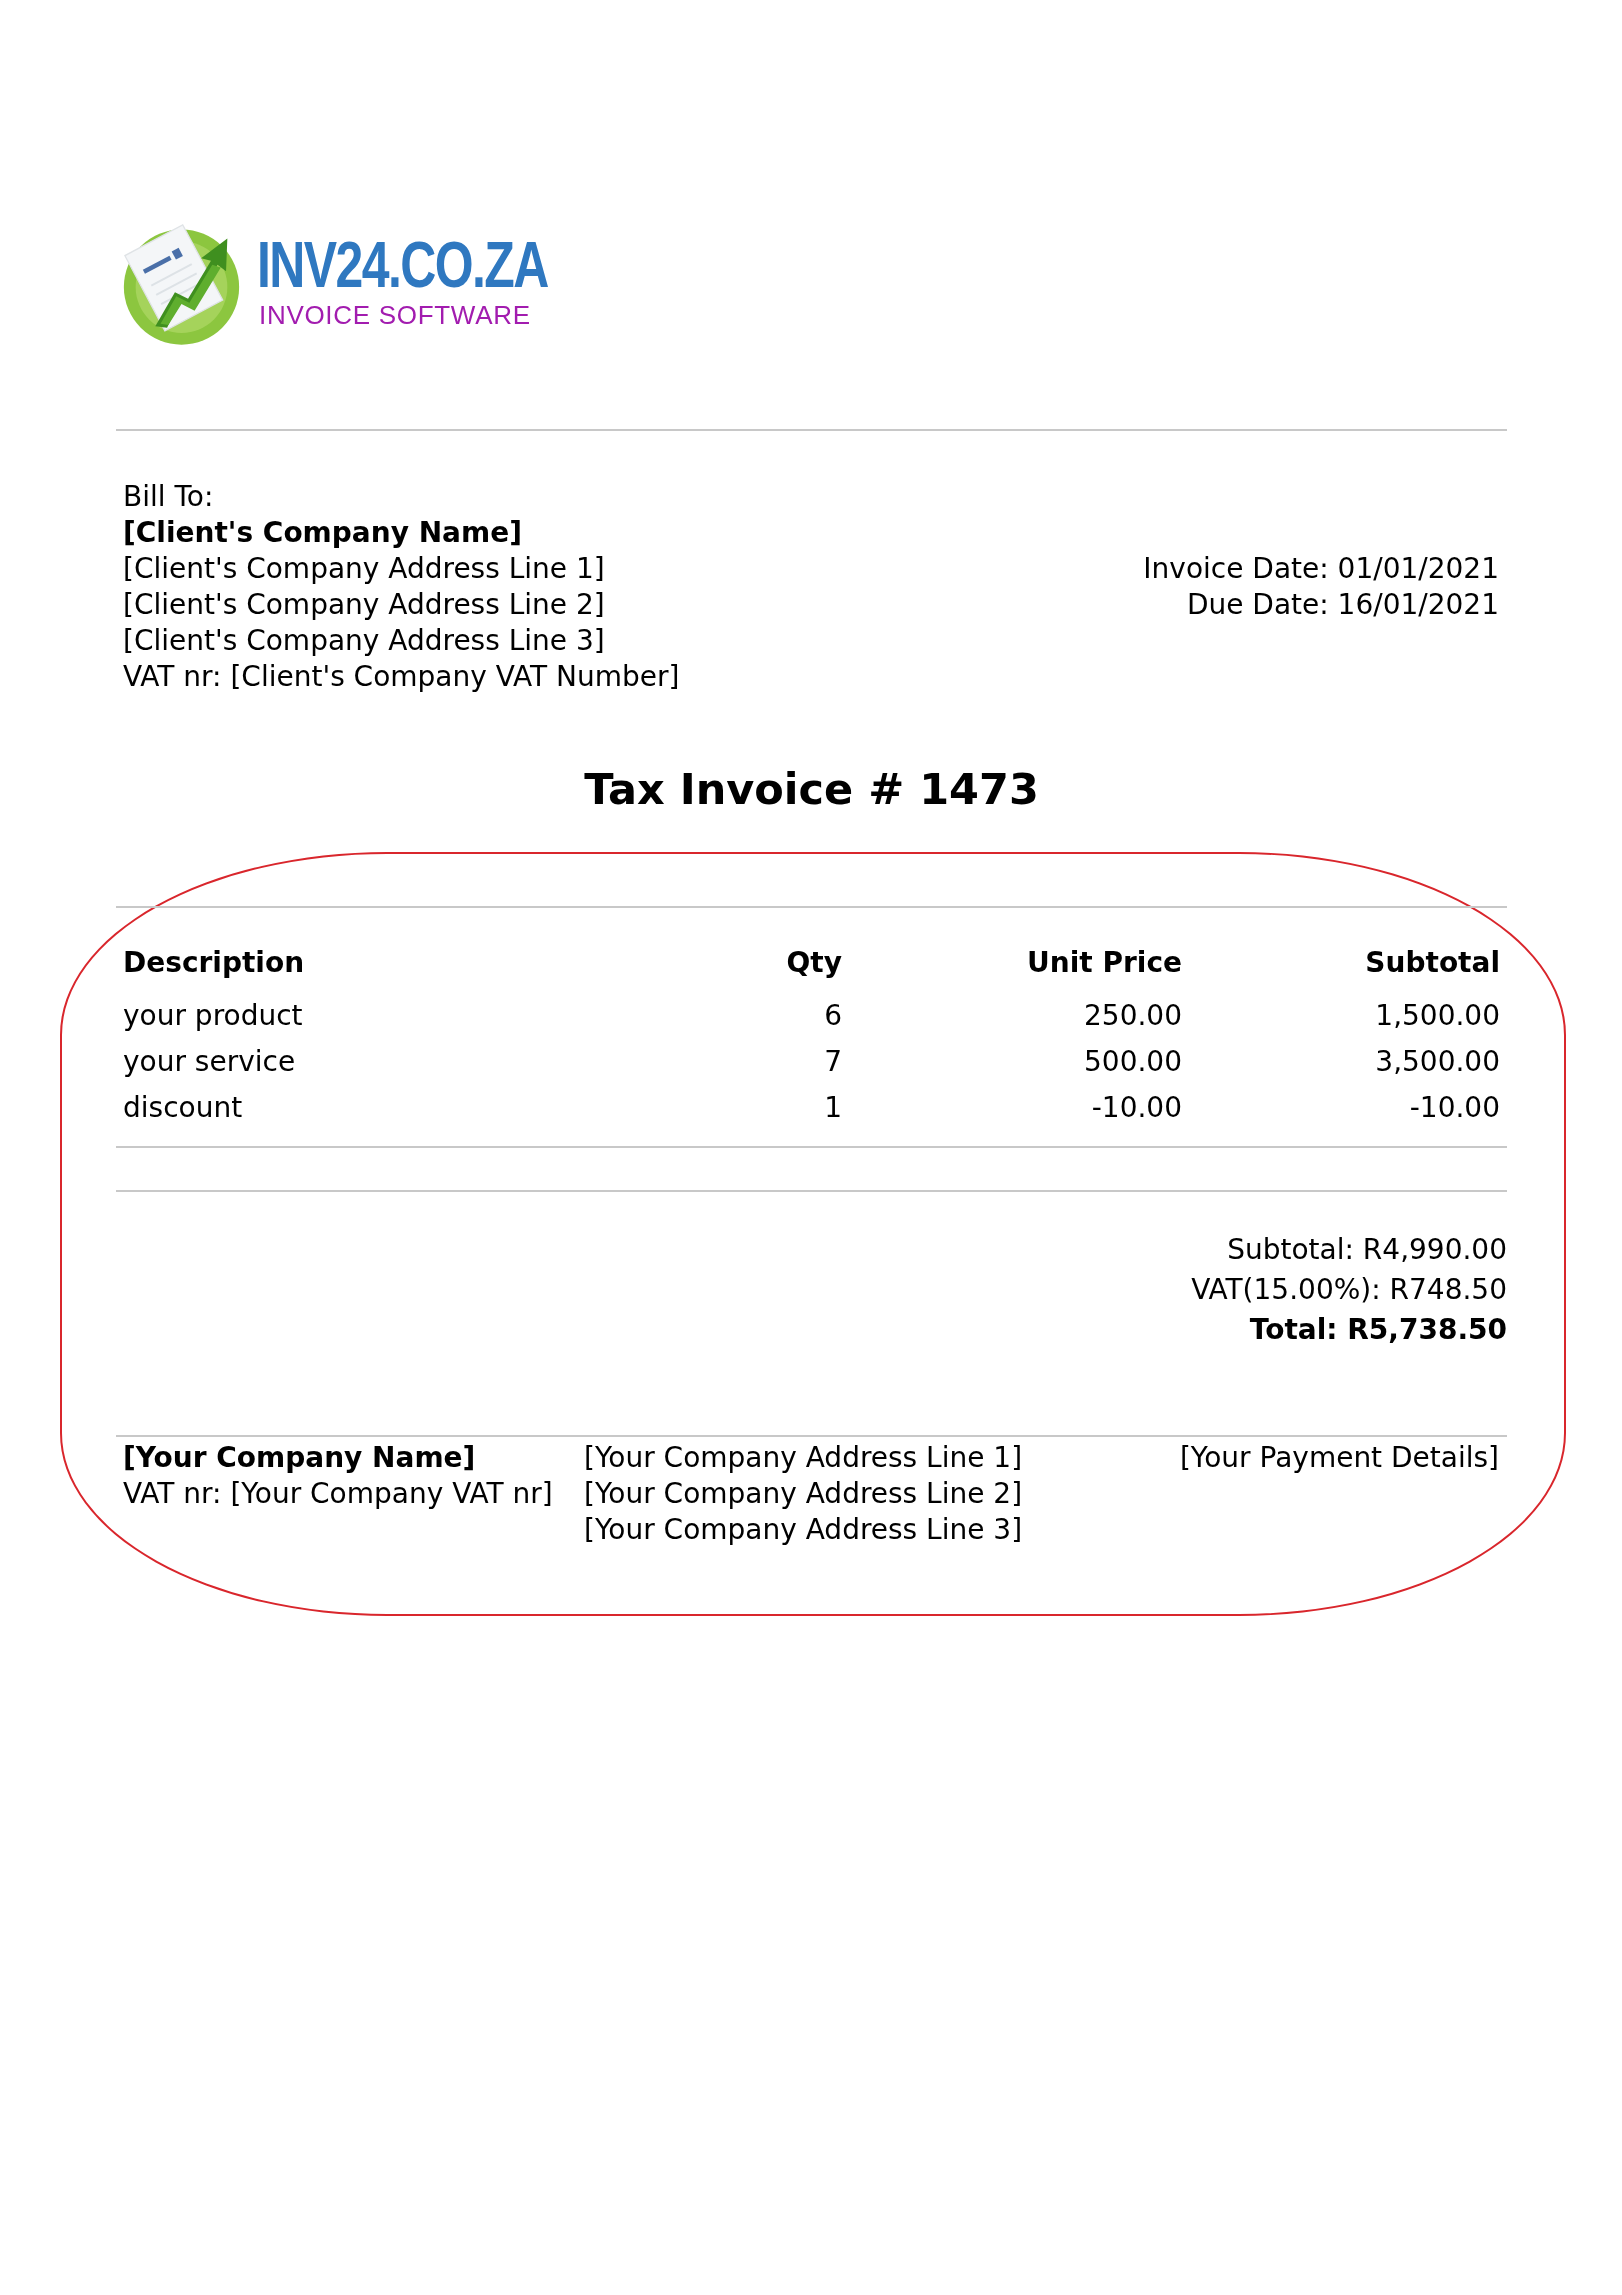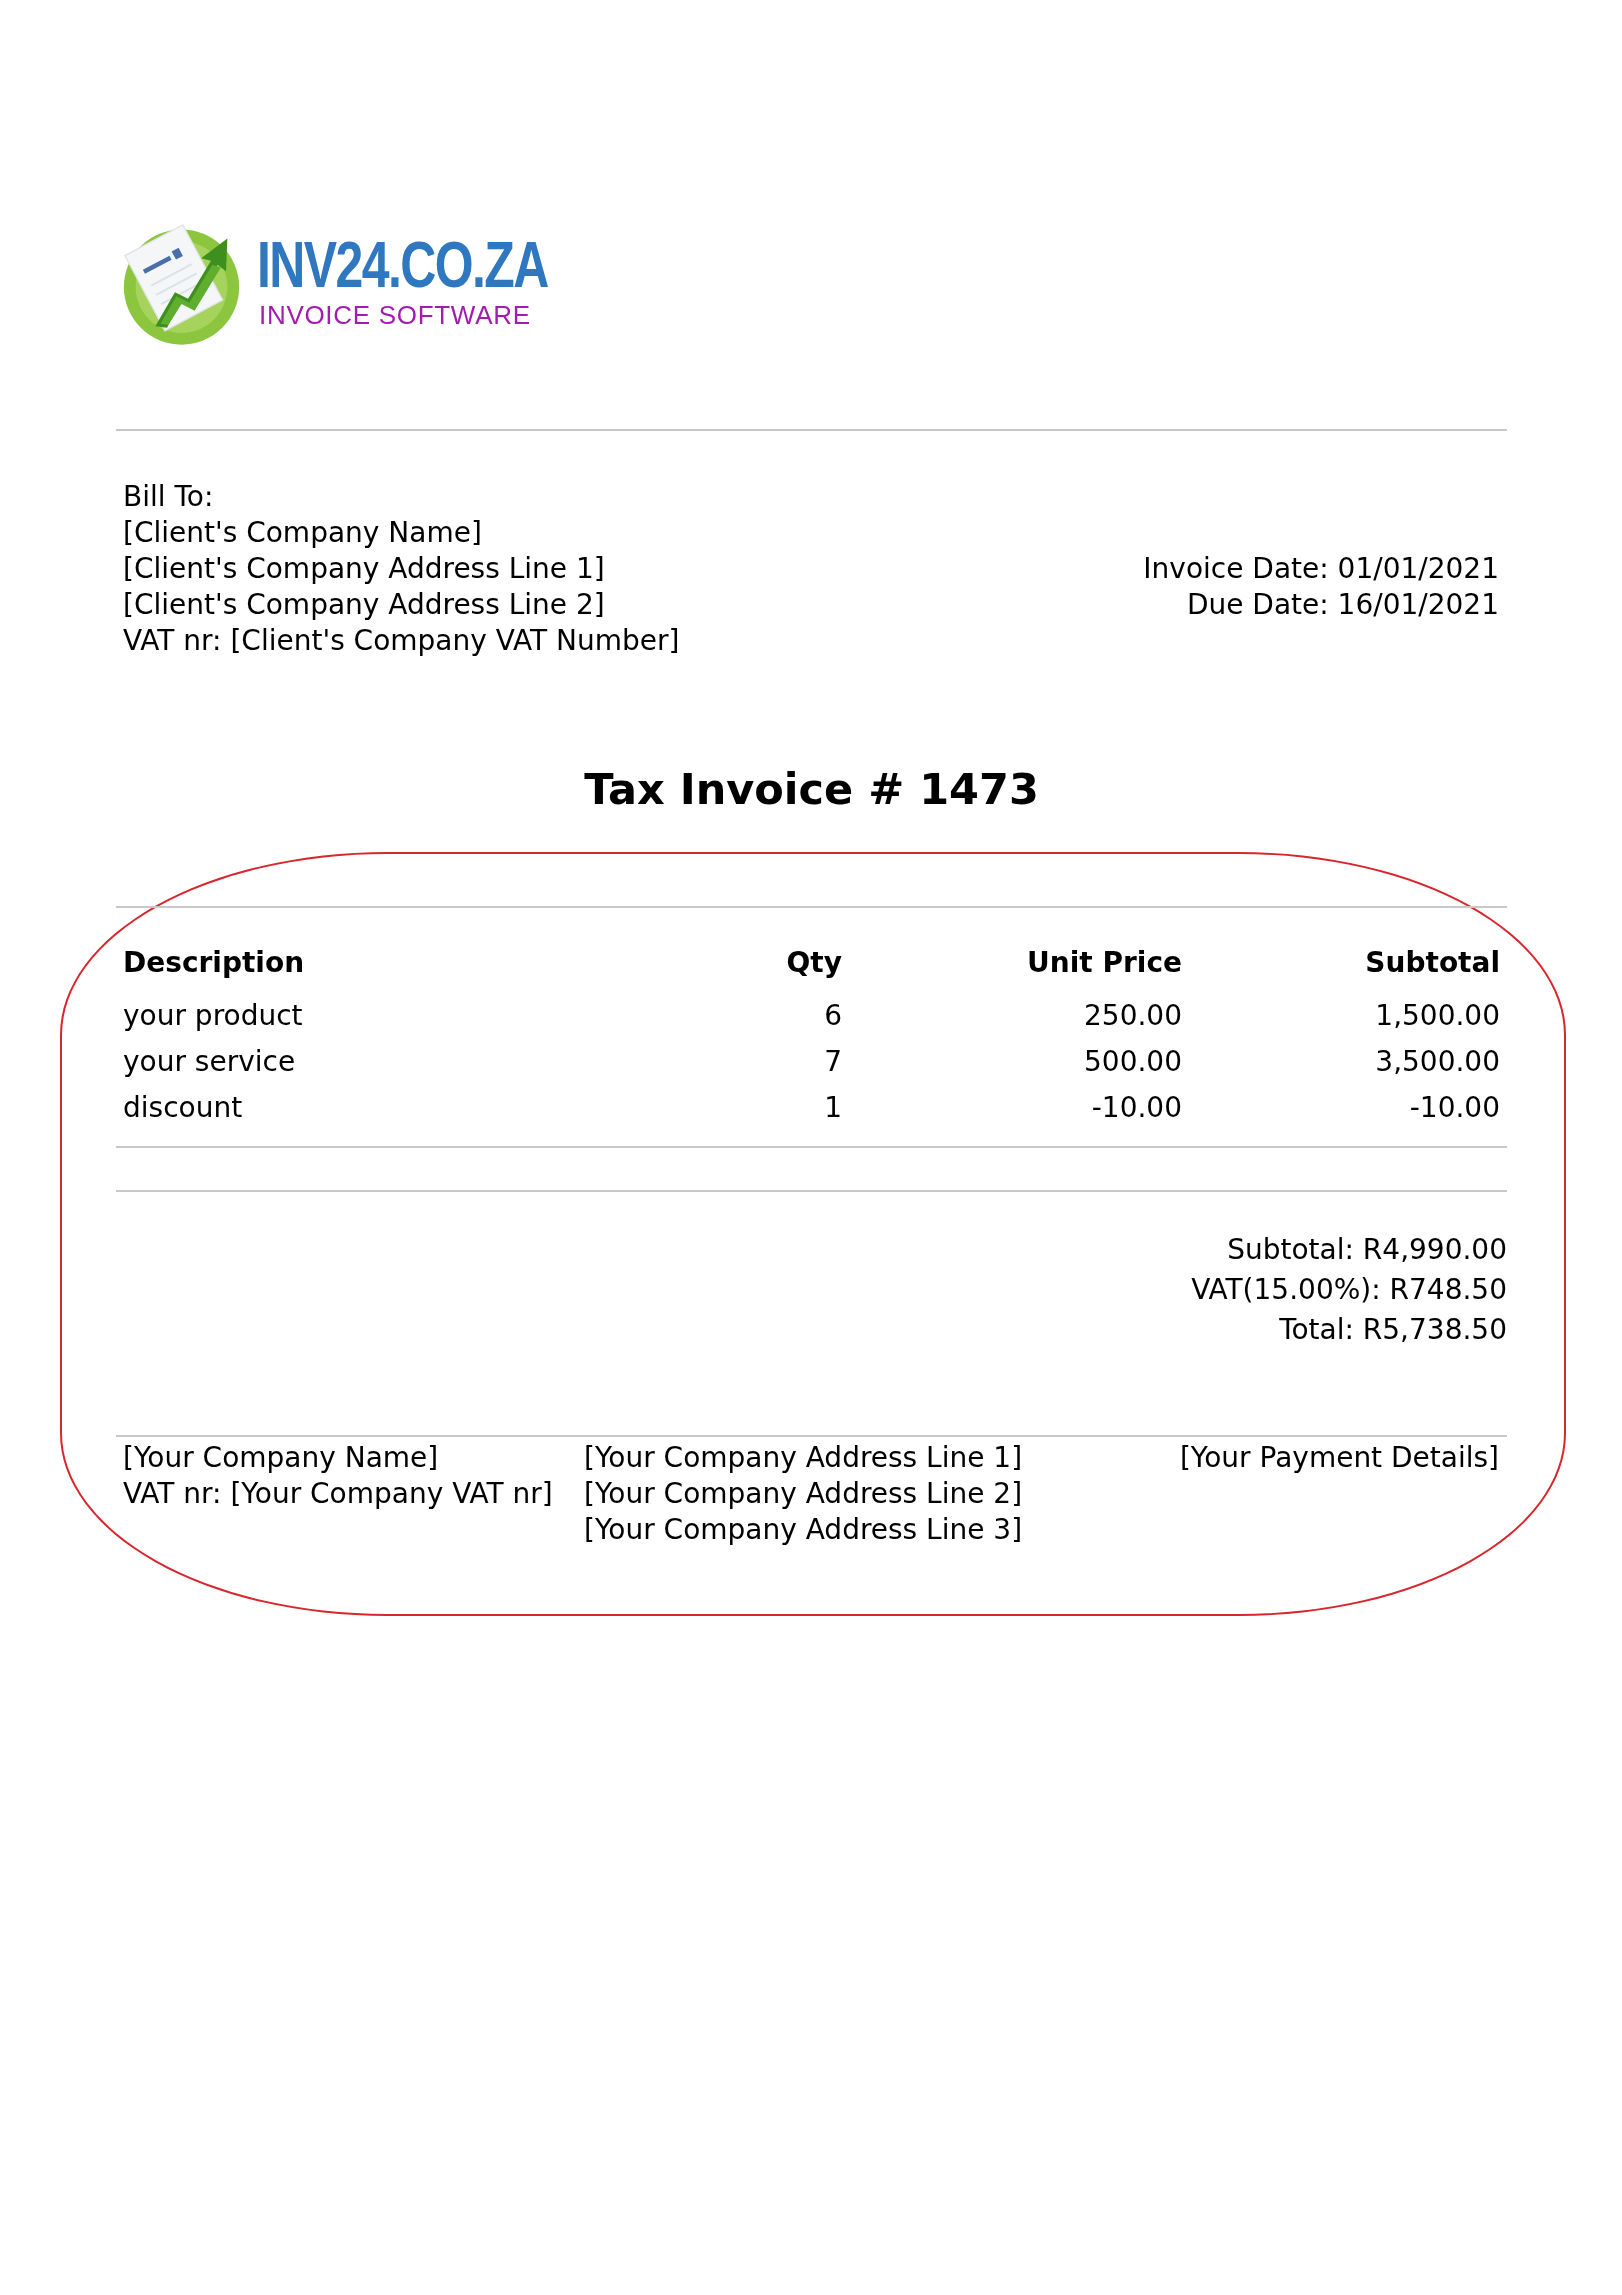--- a/index.html
+++ b/index.html
@@ -49,21 +49,21 @@
       height: 2px;
       background: #c8c8c8;
     }
 
     .text {
       position: absolute;
       font-size: 28px;
       line-height: 36px;
       white-space: nowrap;
     }
-    .bold { font-weight: normal; }
+    .bold { font-weight: bold; }
     .right { text-align: right; }
 
     .bill-block { left: 123px; top: 479px; }
     .dates-block { right: 124px; top: 551px; }
 
     .title {
       position: absolute;
       left: 0; width: 1623px; top: 738px;
       text-align: center;
       font-size: 43px;
@@ -142,20 +142,21 @@
   <div class="logo-sub" style="color:#a21caf;">INVOICE SOFTWARE</div>
 </div>
 
 <div class="hr" style="left:116px; width:1391px; top:429px;"></div>
 
 <div class="text bill-block">
   <div>Bill To:</div>
   <div class="bold">[Client's Company Name]</div>
   <div>[Client's Company Address Line 1]</div>
   <div>[Client's Company Address Line 2]</div>
+  <div>[Client's Company Address Line 3]</div>
   <div>VAT nr: [Client's Company VAT Number]</div>
 </div>
 
 <div class="text right dates-block">
   <div>Invoice Date: 01/01/2021</div>
   <div>Due Date: 16/01/2021</div>
 </div>
 
 <div class="title">Tax Invoice # 1473</div>
 

